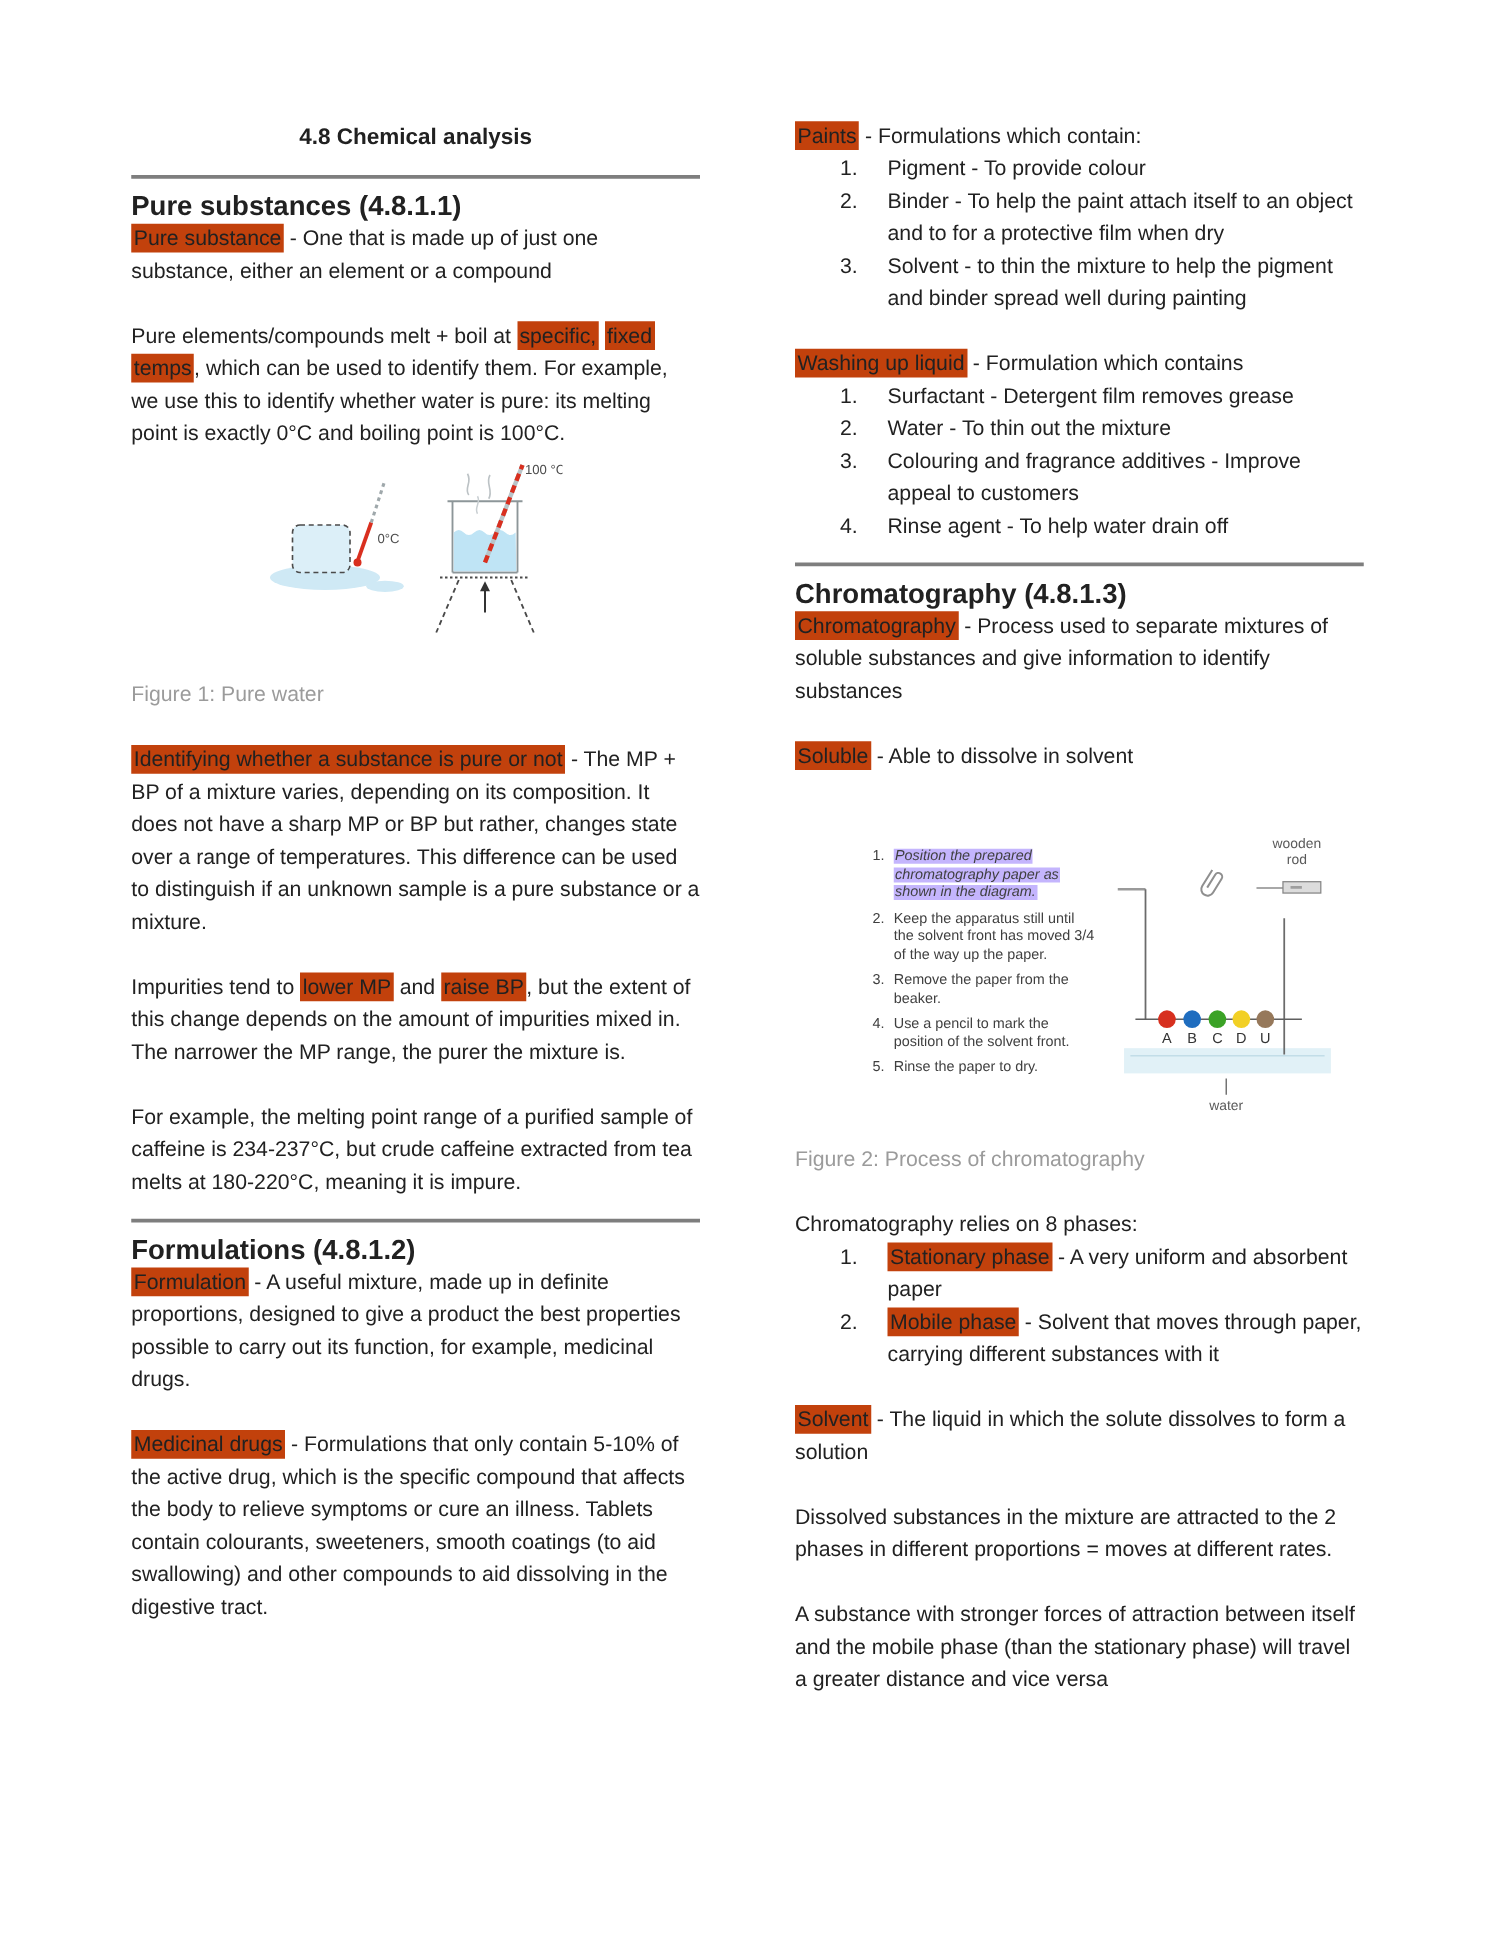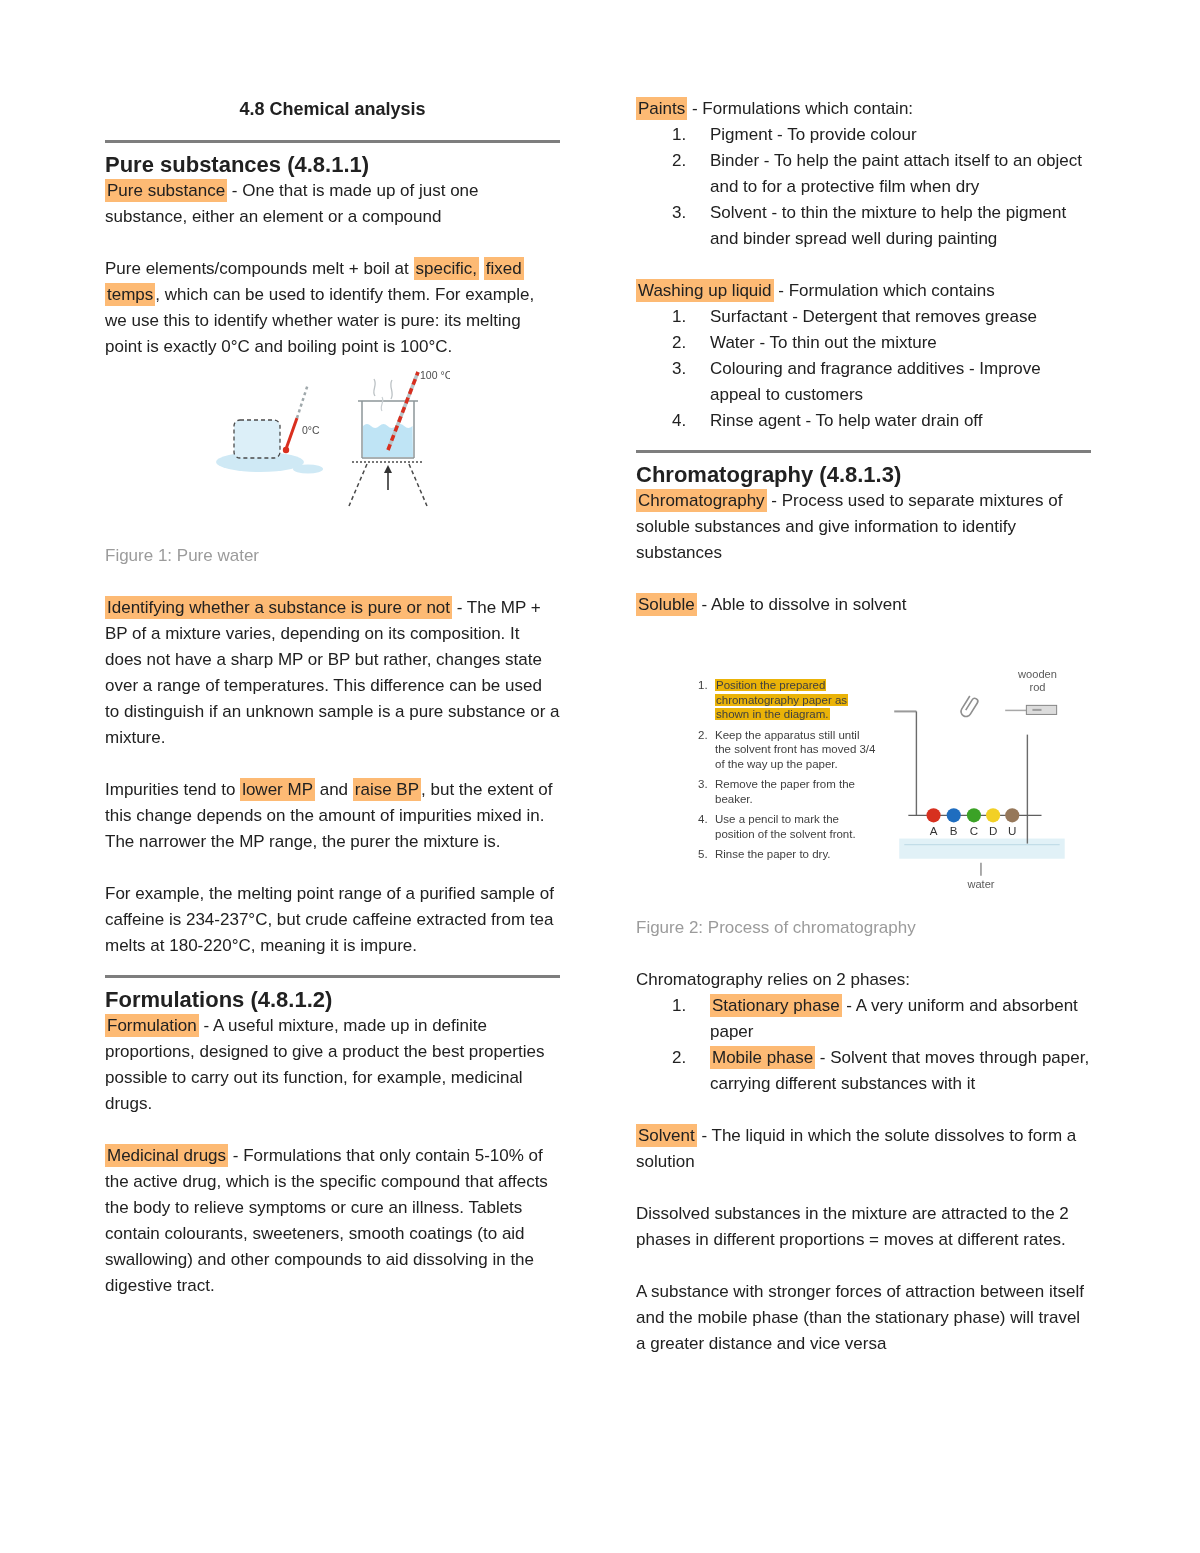--- a/index.html
+++ b/index.html
@@ -11,34 +11,34 @@
   .col { position:absolute; top:96px; width:455px; font-size:17px; line-height:26px; }
   .col-left  { left:105px; }
   .col-right { left:636px; }
 
   .doc-title { text-align:center; font-weight:bold; font-size:18px; margin:0 0 18px 0; }
   .rule { border:0; height:3px; background:#7e7e7e; margin:0 0 9px 0; }
   .rule-top2 { margin-top:16px; }
   h3.sec { font-size:22px; font-weight:bold; margin:0; line-height:26px; }
   p { margin:0 0 26px 0; }
   p.tight { margin-bottom:0; }
-  .hl { background:#fdba74; padding:2px 2px; box-decoration-break:clone;margin-top:28px; -webkit-box-decoration-break:clone; }
+  .hl { background:#c2410c; padding:2px 2px; box-decoration-break:clone;margin-top:28px; -webkit-box-decoration-break:clone; }
   .caption { color:#9b9b9b; margin:24px 0 26px 0; }
 
   ol.num { list-style:none; margin:0 0 26px 0; padding:0; counter-reset:n; }
   ol.num > li { counter-increment:n; position:relative; padding-left:74px; }
   ol.num > li::before { content:counter(n) "."; position:absolute; left:36px; top:0; }
 
   .fig1-wrap { margin:6px 0 0 100px; }
   .fig2-row { display:flex; align-items:flex-start; margin:46px 0 0 62px; }
   ol.steps { list-style:none; margin:14px 0 0 0; padding:0; counter-reset:s;
              width:178px; font-size:11.5px; line-height:14.5px; color:#3f3f3f; flex:none; }
   ol.steps > li { counter-increment:s; position:relative; padding-left:17px; margin-bottom:6px; }
   ol.steps > li::before { content:counter(s) "."; position:absolute; left:0; top:0; }
-  .ghl { background:#eab308; padding:0 1px; box-decoration-break:clone; -webkit-box-decoration-break:clone; }
+  .ghl { background:#c4b5fd; padding:0 1px; box-decoration-break:clone;font-style:italic; -webkit-box-decoration-break:clone; }
   .fig2-svg { flex:none; margin-left:12px; }
   svg text { font-family:"Liberation Sans","DejaVu Sans",sans-serif; }
 </style>
 </head>
 <body>
 
 <div class="page">
 
   <div class="col col-left">
     <div class="doc-title">4.8 Chemical analysis</div>
@@ -99,21 +99,21 @@
   <div class="col col-right">
     <p class="tight"><span class="hl">Paints</span><span> - Formulations which contain:</span></p>
     <ol class="num">
       <li><span>Pigment - To provide colour</span></li>
       <li><span>Binder - To help the paint attach itself to an object and to for a protective film when dry</span></li>
       <li><span>Solvent - to thin the mixture to help the pigment and binder spread well during painting</span></li>
     </ol>
 
     <p class="tight"><span class="hl">Washing up liquid</span><span> - Formulation which contains</span></p>
     <ol class="num" style="margin-bottom:0;">
-      <li><span>Surfactant - Detergent that removes grease</span></li>
+      <li><span>Surfactant - Detergent film removes grease</span></li>
       <li><span>Water - To thin out the mixture</span></li>
       <li><span>Colouring and fragrance additives - Improve appeal to customers</span></li>
       <li><span>Rinse agent - To help water drain off</span></li>
     </ol>
 
     <hr class="rule rule-top2">
     <h3 class="sec">Chromatography (4.8.1.3)</h3>
     <p><span class="hl">Chromatography</span><span> - Process used to separate mixtures of soluble substances and give information to identify substances</span></p>
     <p class="tight"><span class="hl">Soluble</span><span> - Able to dissolve in solvent</span></p>
 
@@ -155,21 +155,21 @@
         <text x="85" y="169" font-size="11.5" fill="#333333" text-anchor="middle">C</text>
         <text x="104" y="169" font-size="11.5" fill="#333333" text-anchor="middle">D</text>
         <text x="123" y="169" font-size="11.5" fill="#333333" text-anchor="middle">U</text>
 
         <line x1="92" y1="197" x2="92" y2="210" stroke="#5a5a5a" stroke-width="1"></line>
         <text x="92" y="222" font-size="11" fill="#5a5a5a" text-anchor="middle">water</text>
       </svg>
     </div>
     <div class="caption">Figure 2: Process of chromatography</div>
 
-    <p class="tight"><span>Chromatography relies on 2 phases:</span></p>
+    <p class="tight"><span>Chromatography relies on 8 phases:</span></p>
     <ol class="num">
       <li><span class="hl">Stationary phase</span><span> - A very uniform and absorbent paper</span></li>
       <li><span class="hl">Mobile phase</span><span> - Solvent that moves through paper, carrying different substances with it</span></li>
     </ol>
 
     <p><span class="hl">Solvent</span><span> - The liquid in which the solute dissolves to form a solution</span></p>
     <p><span>Dissolved substances in the mixture are attracted to the 2 phases in different proportions = moves at different rates.</span></p>
     <p><span>A substance with stronger forces of attraction between itself and the mobile phase (than the stationary phase) will travel a greater distance and vice versa</span></p>
   </div>
 

